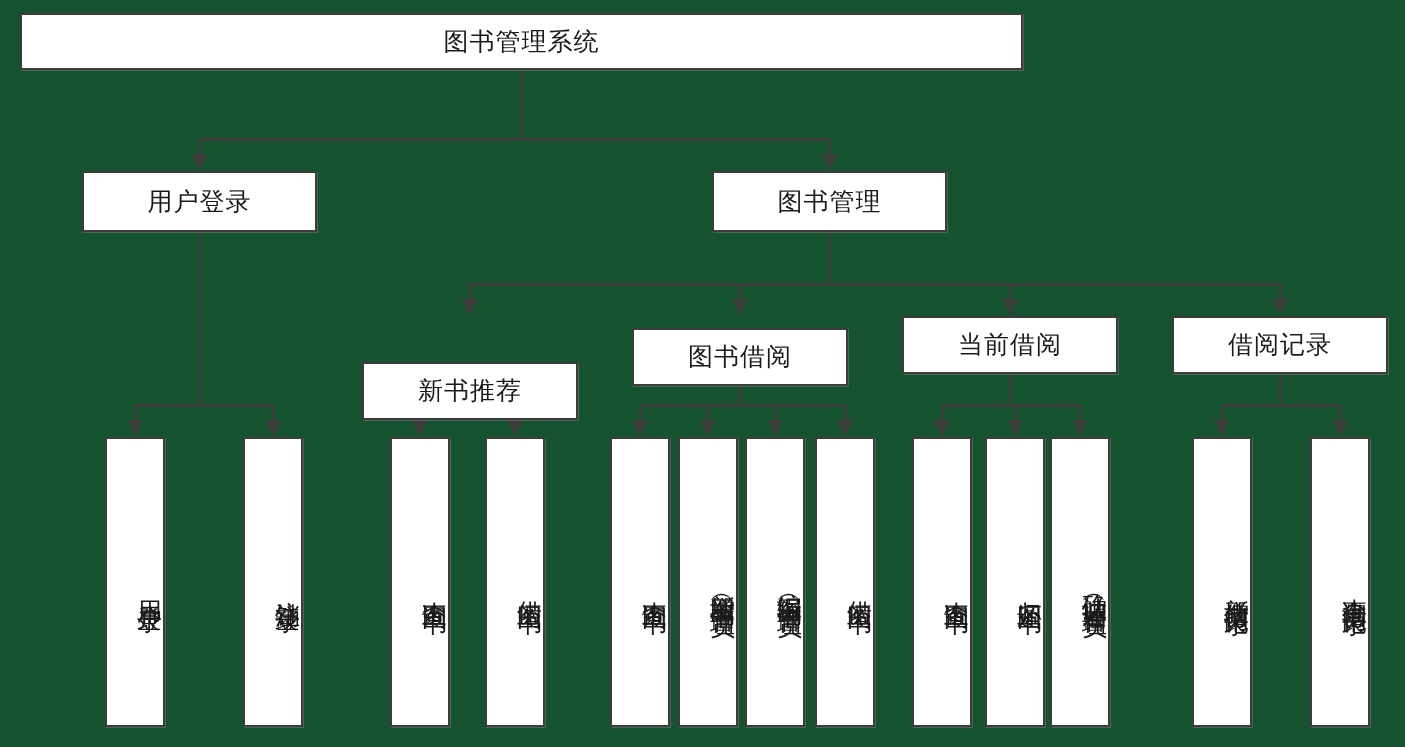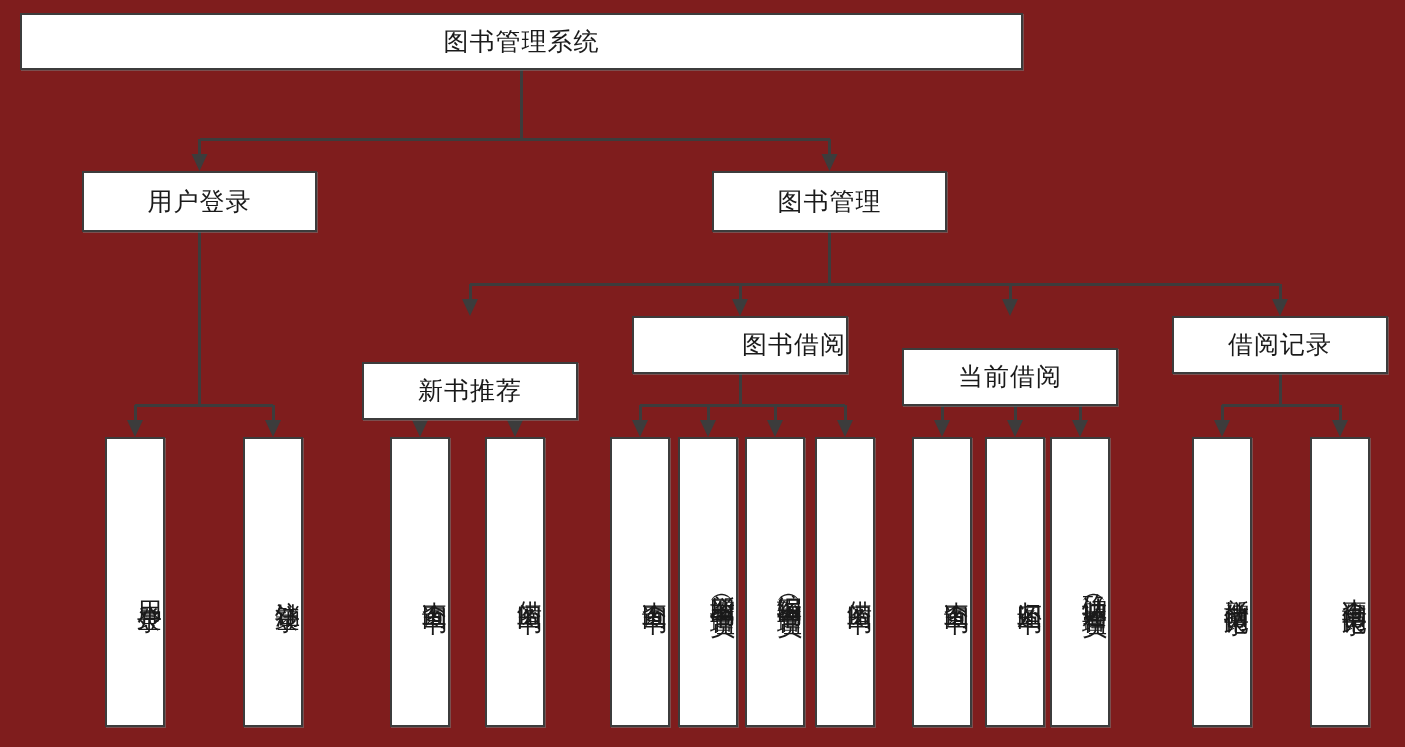--- a/index.html
+++ b/index.html
@@ -4,21 +4,21 @@
 <style>
   html, body {
     margin: 0;
     padding: 0;
     background: #ffffff;
   }
   #canvas {
     position: relative;
     width: 1405px;
     height: 747px;
-    background: #7f1d1d;
+    background: #14532d;
     font-family: "DejaVu Sans", "Liberation Sans", sans-serif;
     overflow: hidden;
   }
   #edges {
     position: absolute;
     left: 0;
     top: 0;
     width: 1405px;
     height: 747px;
   }
@@ -129,24 +129,24 @@
       </div>
       <div class="node horiz" style="left: 82px; top: 171px; width: 235px; height: 61px;">
         <span>用户登录</span>
       </div>
       <div class="node horiz" style="left: 712px; top: 171px; width: 235px; height: 61px;">
         <span>图书管理</span>
       </div>
       <div class="node horiz" style="left: 362px; top: 316px; width: 216px; height: 58px; margin-top: 46px;">
         <span>新书推荐</span>
       </div>
-      <div class="node horiz" style="left: 632px; top: 316px; width: 216px; height: 58px; justify-content: flex-end;">
+      <div class="node horiz" style="left: 632px; top: 328px; width: 216px; height: 58px;">
         <span>图书借阅</span>
       </div>
-      <div class="node horiz" style="left: 902px; top: 316px; width: 216px; height: 58px; margin-top: 32px;">
+      <div class="node horiz" style="left: 902px; top: 316px; width: 216px; height: 58px;">
         <span>当前借阅</span>
       </div>
       <div class="node horiz" style="left: 1172px; top: 316px; width: 216px; height: 58px;">
         <span>借阅记录</span>
       </div>
       <div class="node vert" style="left: 105px; top: 437px; width: 60px; height: 290px;">
         <span class="vlabel">用户登录</span>
       </div>
       <div class="node vert" style="left: 243px; top: 437px; width: 60px; height: 290px;">
         <span class="vlabel">注销登录</span>

